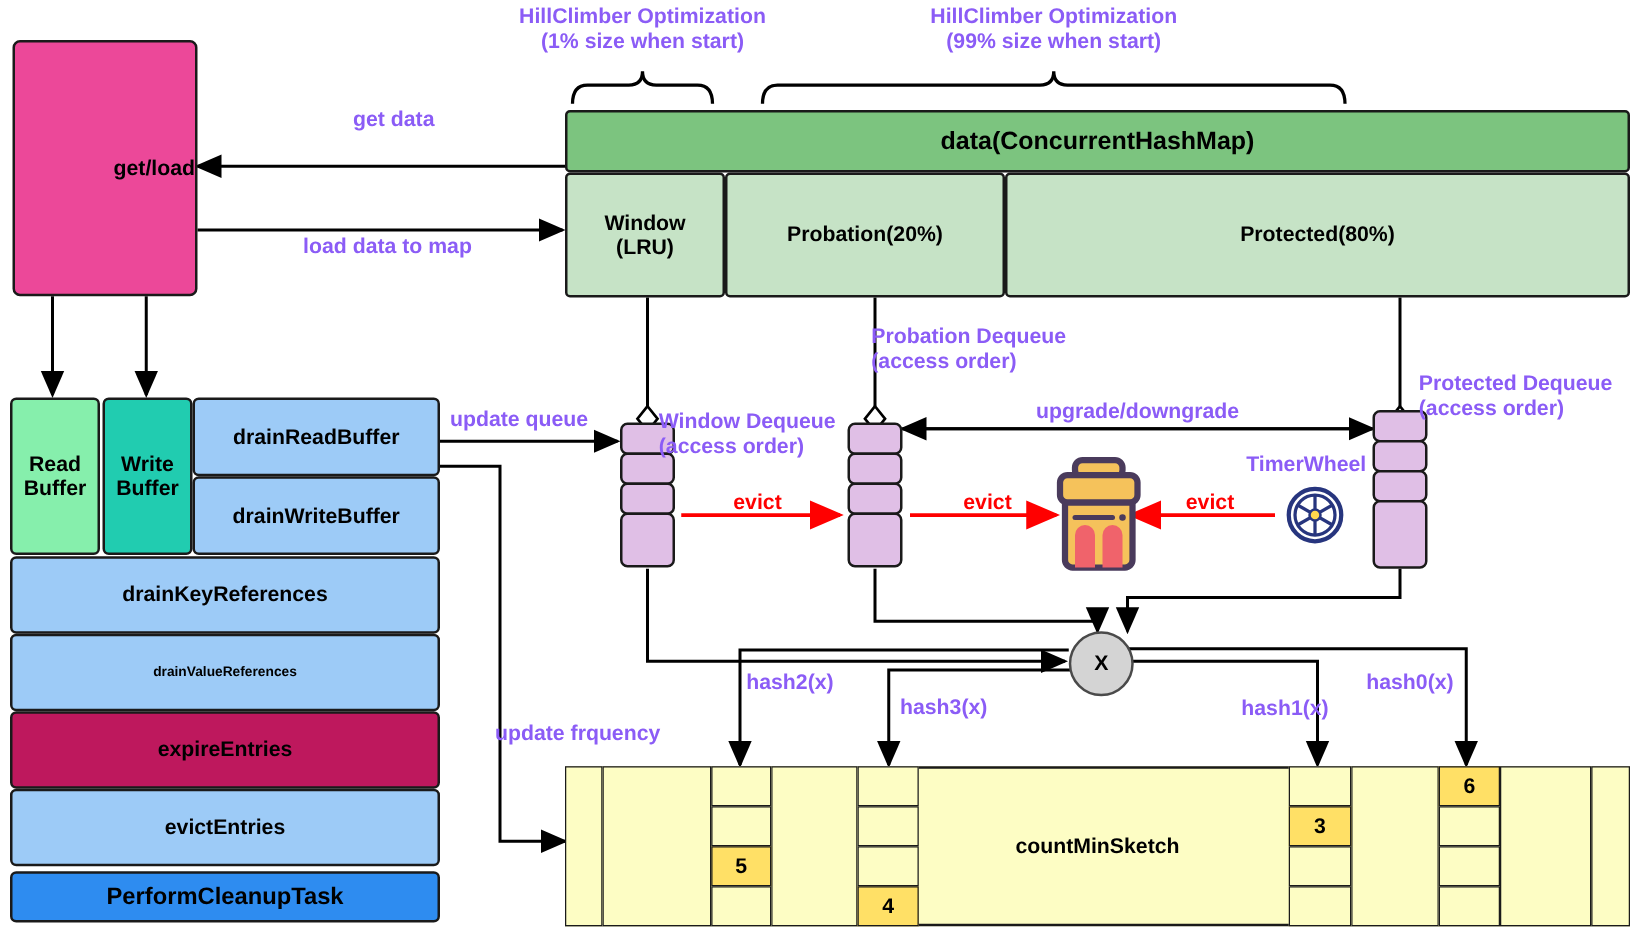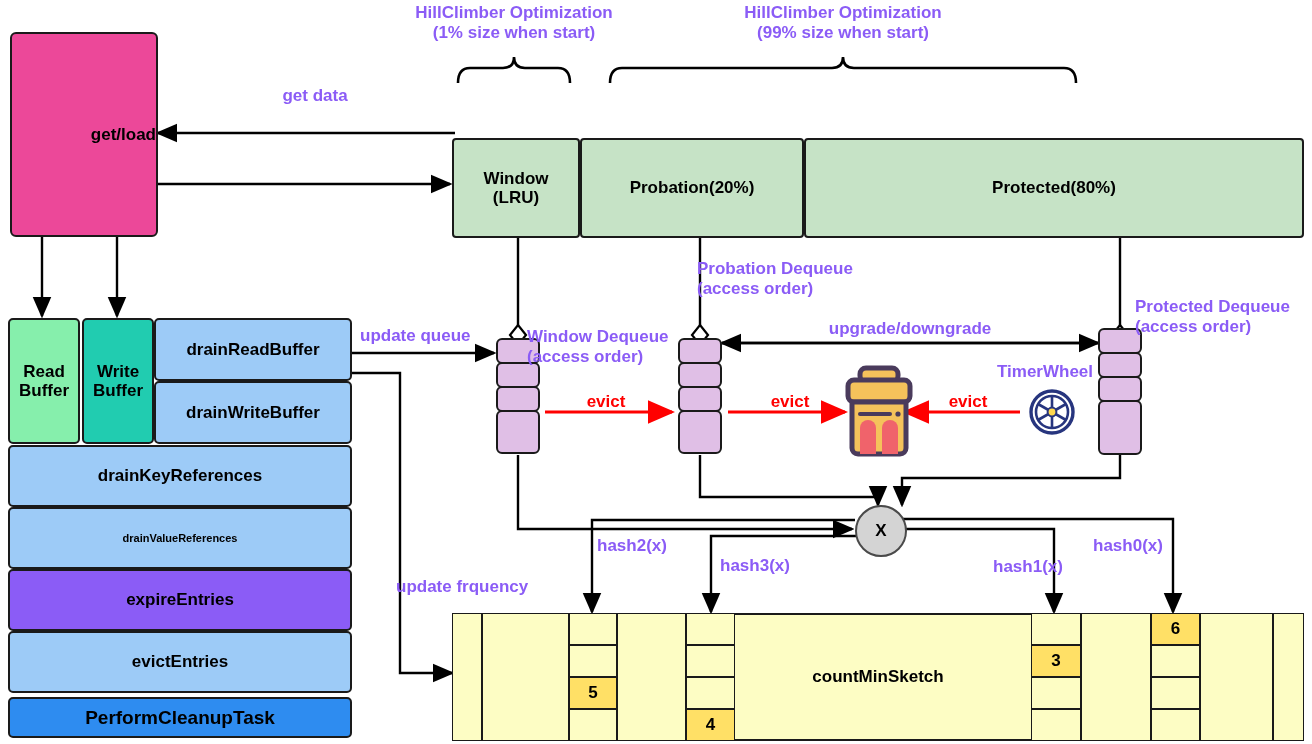--- a/index.html
+++ b/index.html
@@ -113,38 +113,42 @@
     <span>drainWriteBuffer</span>
   </div>
   <div class="box" style="left:8px;top:445px;width:344px;height:62px;background:#9dcbf7;
               border-radius:5px;font-size:17px;">
     <span>drainKeyReferences</span>
   </div>
   <div class="box" style="left:8px;top:507px;width:344px;height:62px;background:#9dcbf7;
               border-radius:5px;font-size:11px;">
     <span>drainValueReferences</span>
   </div>
-  <div class="box" style="left:8px;top:569px;width:344px;height:62px;background:#8b5cf6;
+  <div class="box" style="left:8px;top:569px;width:344px;height:62px;background:#be185d;
               border-radius:5px;font-size:17px;">
     <span>expireEntries</span>
   </div>
   <div class="box" style="left:8px;top:631px;width:344px;height:62px;background:#9dcbf7;
               border-radius:5px;font-size:17px;">
     <span>evictEntries</span>
   </div>
   <div class="box" style="left:8px;top:697px;width:344px;height:41px;background:#2e8cf0;
               border-radius:5px;font-size:19px;">
     <span>PerformCleanupTask</span>
   </div>
 
   <div class="lbl" style="left:394px;top:3px;width:240px;font-size:17px;">HillClimber Optimization
 (1% size when start)</div>
   <div class="lbl" style="left:723px;top:3px;width:240px;font-size:17px;">HillClimber Optimization
 (99% size when start)</div>
 
+  <div class="box" style="left:452px;top:88px;width:852px;height:50px;background:#7cc47f;
+              border-radius:4px;font-size:20px;">
+    <span>data(ConcurrentHashMap)</span>
+  </div>
   <div class="box" style="left:452px;top:138px;width:128px;height:100px;background:#c6e3c6;
               border-radius:4px;font-size:17px;white-space:pre-line;">
     <span>Window
 (LRU)</span>
   </div>
   <div class="box" style="left:580px;top:138px;width:224px;height:100px;background:#c6e3c6;
               border-radius:4px;font-size:17px;">
     <span>Probation(20%)</span>
   </div>
   <div class="box" style="left:804px;top:138px;width:500px;height:100px;background:#c6e3c6;
@@ -168,20 +172,21 @@
   <div class="qcell" style="left:1098px;top:400px;width:44px;height:55px;"></div>
 
   <div class="lbl" style="left:527px;top:327px;width:180px;font-size:17px;text-align:left;">Window Dequeue
 (access order)</div>
   <div class="lbl" style="left:697px;top:259px;width:200px;font-size:17px;text-align:left;">Probation Dequeue
 (access order)</div>
   <div class="lbl" style="left:1135px;top:297px;width:185px;font-size:17px;text-align:left;">Protected Dequeue
 (access order)</div>
 
   <div class="lbl" style="left:200px;top:86px;width:230px;font-size:17px;">get data</div>
+  <div class="lbl" style="left:185px;top:187px;width:250px;font-size:17px;">load data to map</div>
   <div class="lbl" style="left:360px;top:326px;width:130px;font-size:17px;text-align:left;">update queue</div>
   <div class="lbl" style="left:396px;top:577px;width:175px;font-size:17px;text-align:left;">update frquency</div>
   <div class="lbl" style="left:805px;top:319px;width:210px;font-size:17px;">upgrade/downgrade</div>
 
   <div class="lbl redlbl" style="left:566px;top:392px;width:80px;font-size:17px;">evict</div>
   <div class="lbl redlbl" style="left:750px;top:392px;width:80px;font-size:17px;">evict</div>
   <div class="lbl redlbl" style="left:928px;top:392px;width:80px;font-size:17px;">evict</div>
 
   <svg class="layer" style="z-index:4;" viewBox="0 0 1312 744">
     <g transform="translate(848,368)">

